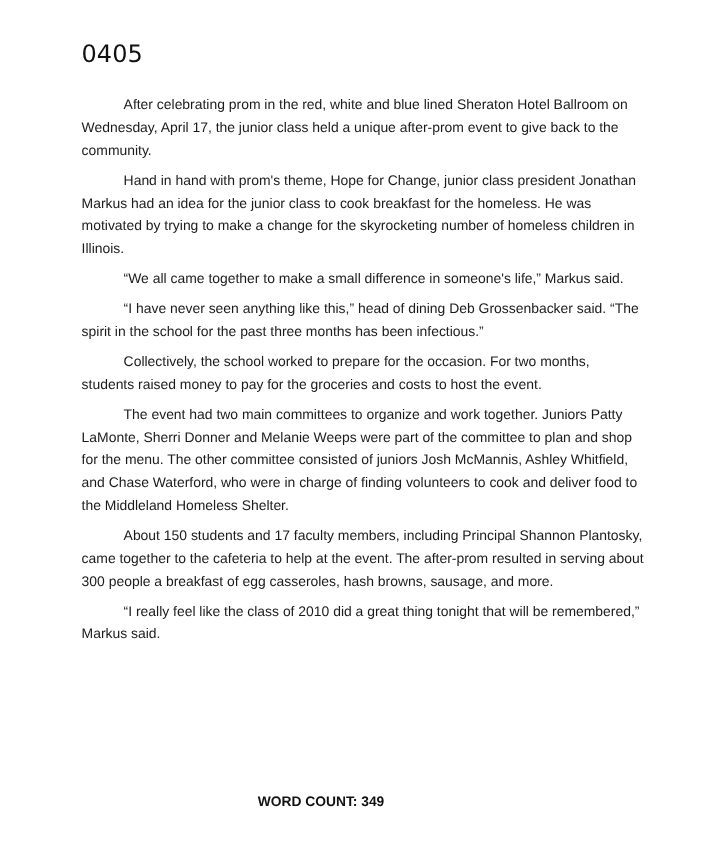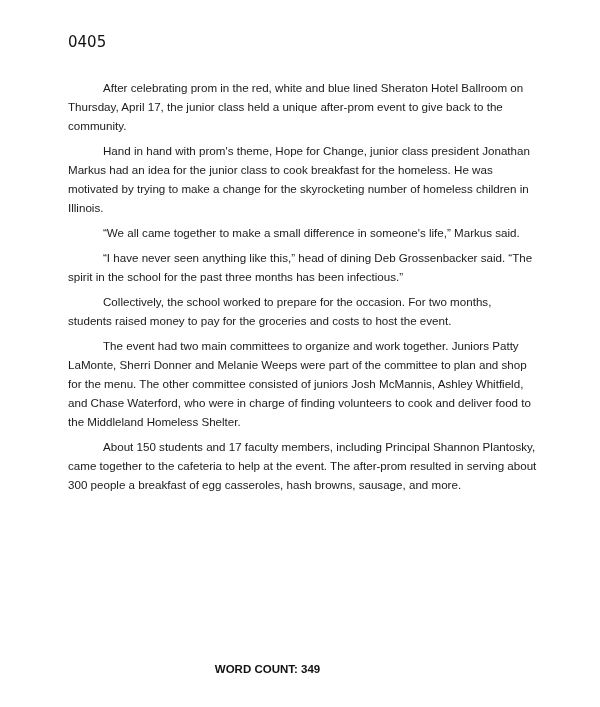--- a/index.html
+++ b/index.html
@@ -13,21 +13,21 @@
       position: relative;
       overflow: hidden;
       font-family: "Liberation Sans", sans-serif;
       color: #1a1a1a;
     }
     .page-id {
       position: absolute;
       left: 68px;
       top: 33px;
       font-family: "DejaVu Sans", sans-serif;
-      font-size: 15px;
+      font-size: 20px;
       color: #111;
     }
     .article {
       position: absolute;
       left: 68px;
       top: 78px;
       width: 470px;
       font-size: 11.6px;
       line-height: 19px;
       letter-spacing: 0px;
@@ -46,22 +46,23 @@
       font-size: 11.5px;
       color: #111;
     }
   </style>
 </head>
 <body>
 
 <div class="page-id">0405</div>
 
 <div class="article">
-  <p class="para">After celebrating prom in the red, white and blue lined Sheraton Hotel Ballroom on Thursday, April 17, the junior class held a unique after-prom event to give back to the community.</p>
+  <p class="para">After celebrating prom in the red, white and blue lined Sheraton Hotel Ballroom on Wednesday, April 17, the junior class held a unique after-prom event to give back to the community.</p>
   <p class="para">Hand in hand with prom's theme, Hope for Change, junior class president Jonathan Markus had an idea for the junior class to cook breakfast for the homeless. He was motivated by trying to make a change for the skyrocketing number of homeless children in Illinois.</p>
   <p class="para">“We all came together to make a small difference in someone's life,” Markus said.</p>
   <p class="para">“I have never seen anything like this,” head of dining Deb Grossenbacker said. “The spirit in the school for the past three months has been infectious.”</p>
   <p class="para">Collectively, the school worked to prepare for the occasion. For two months, students raised money to pay for the groceries and costs to host the event.</p>
   <p class="para">The event had two main committees to organize and work together. Juniors Patty LaMonte, Sherri Donner and Melanie Weeps were part of the committee to plan and shop for the menu. The other committee consisted of juniors Josh McMannis, Ashley Whitfield, and Chase Waterford, who were in charge of finding volunteers to cook and deliver food to the Middleland Homeless Shelter.</p>
   <p class="para">About 150 students and 17 faculty members, including Principal Shannon Plantosky, came together to the cafeteria to help at the event. The after-prom resulted in serving about 300 people a breakfast of egg casseroles, hash browns, sausage, and more.</p>
+  <p class="para"> “I really feel like the class of 2010 did a great thing tonight that will be remembered,” Markus said.</p>
 </div>
 
 <div class="word-count">WORD COUNT: 349</div>
 
 </body></html>

